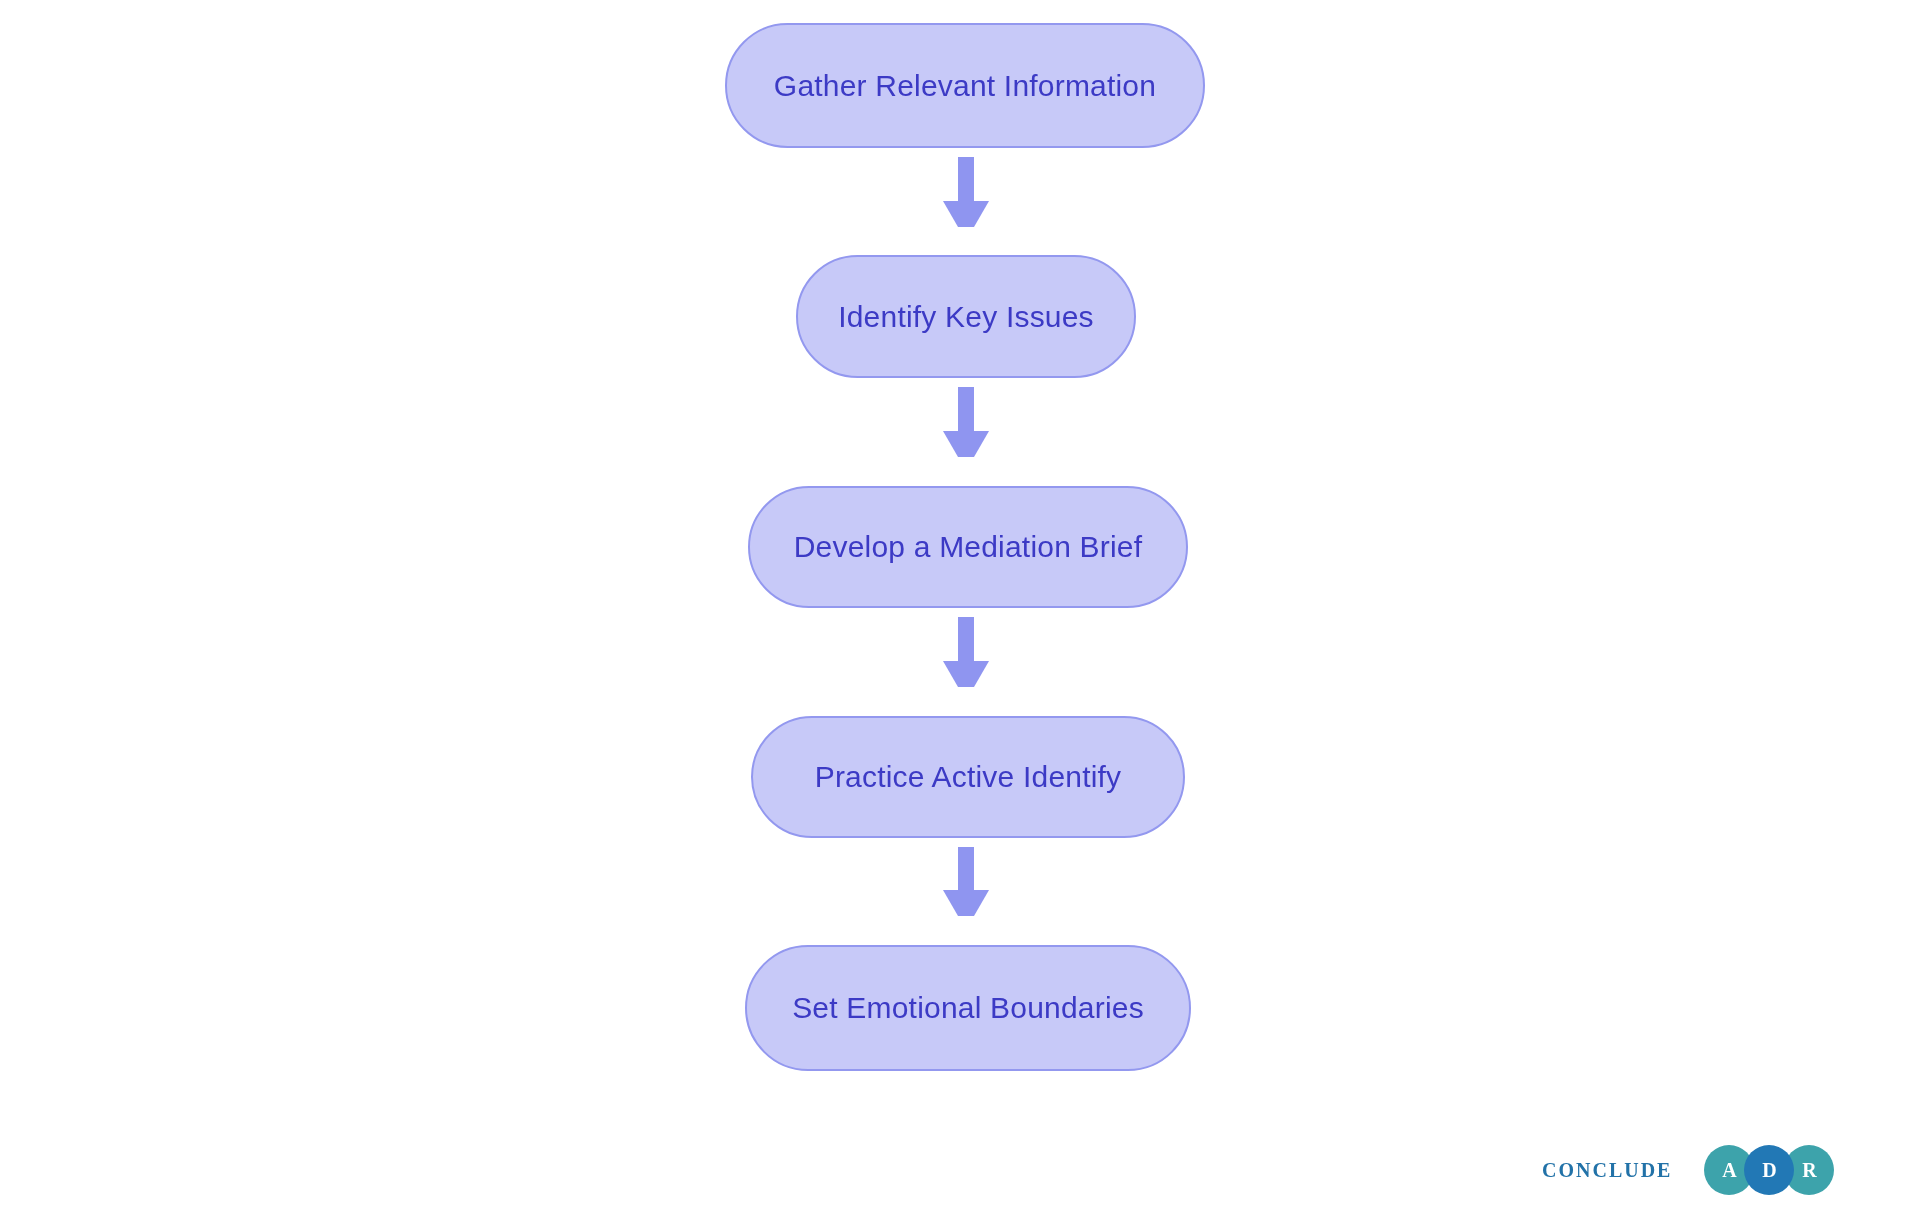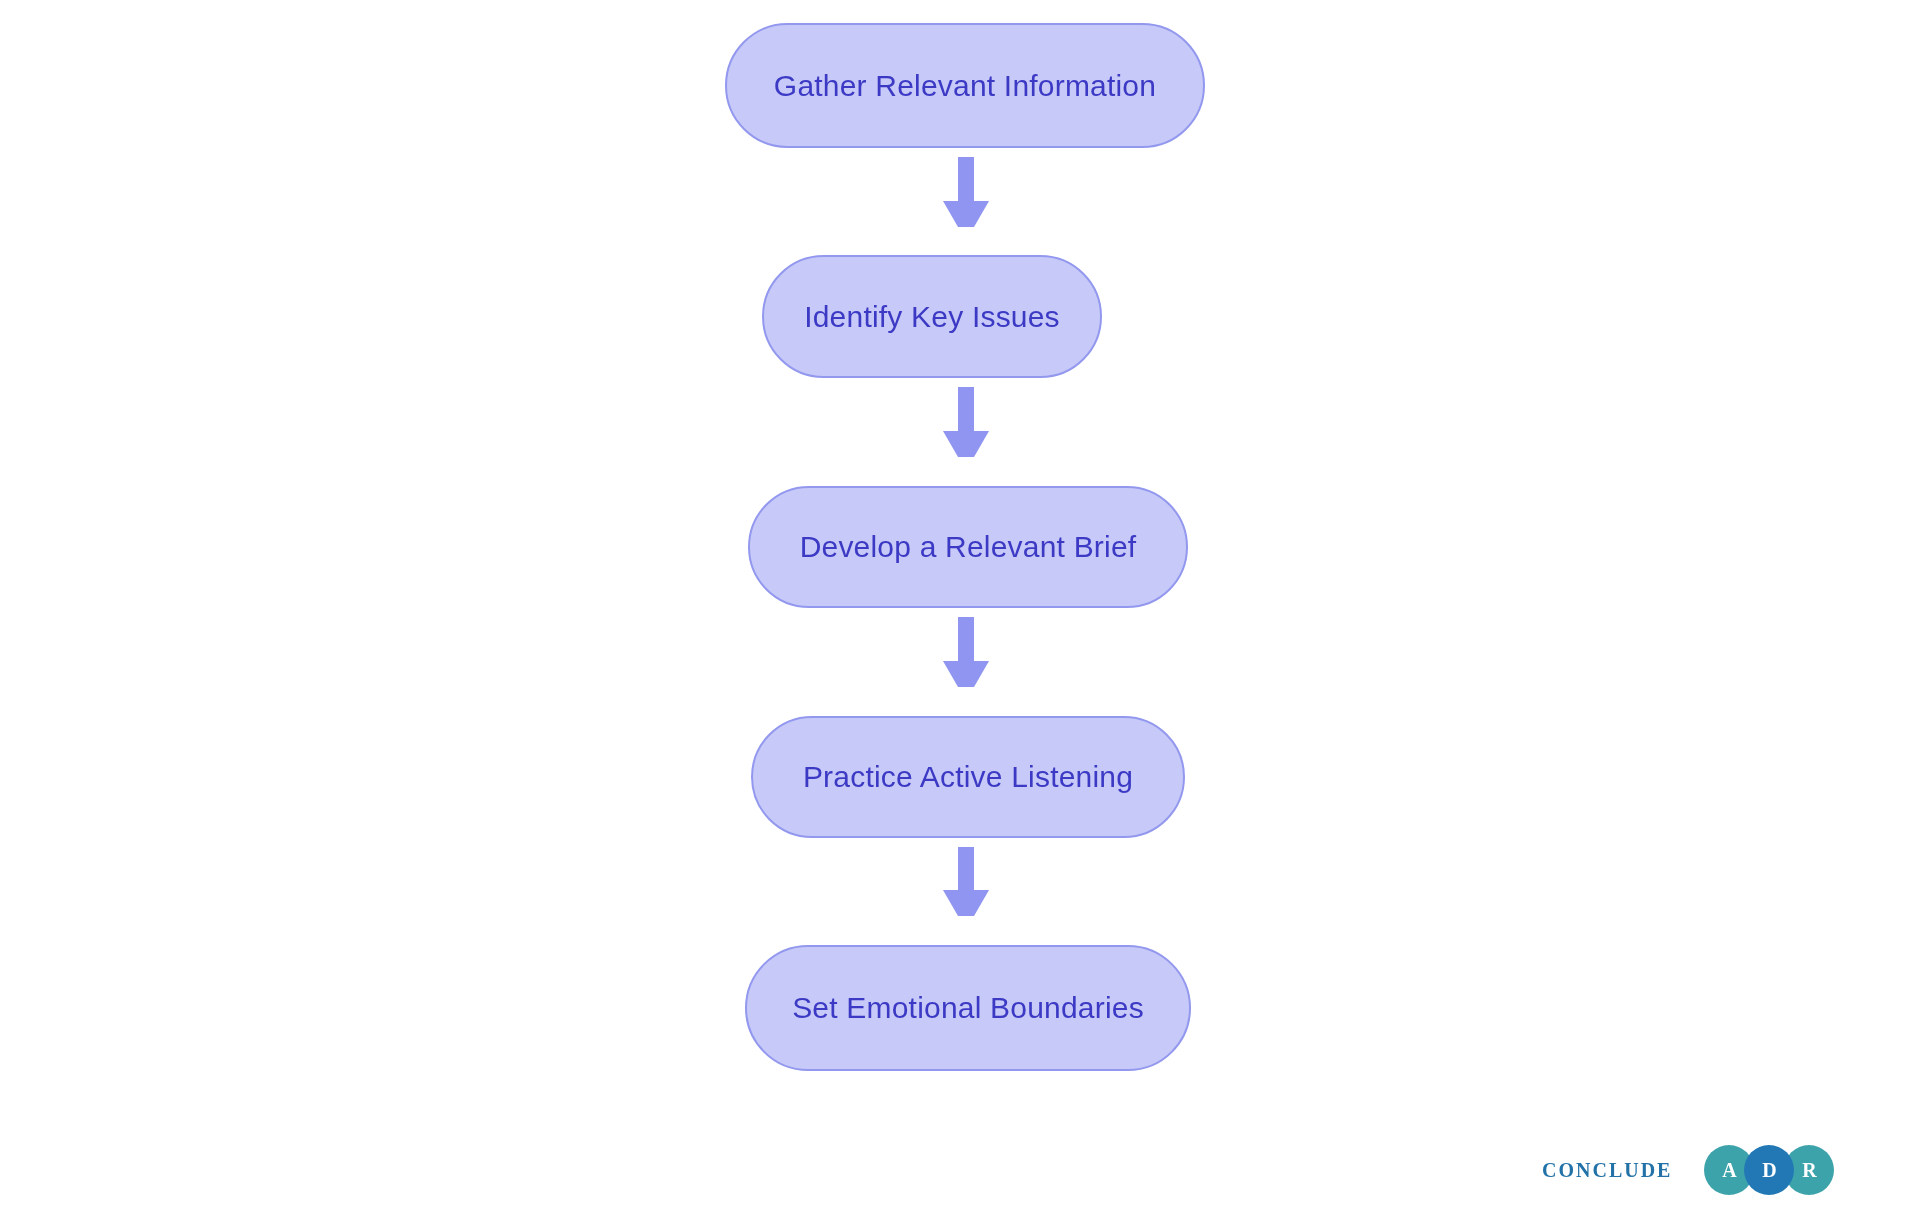--- a/index.html
+++ b/index.html
@@ -29,21 +29,21 @@
     border-radius:63px;
     display:flex;
     align-items:center;
     justify-content:center;
     color:var(--node-text);
     font-size:30px;
     letter-spacing:0.2px;
     white-space:nowrap;
   }
   .node-1{left:717px;top:15px;width:480px;height:125px;}
-  .node-2{left:754px;top:247px;width:340px;height:123px;}
+  .node-2{left:788px;top:247px;width:340px;height:123px;}
   .node-3{left:740px;top:478px;width:440px;height:122px;}
   .node-4{left:743px;top:708px;width:434px;height:122px;}
   .node-5{left:737px;top:937px;width:446px;height:126px;}
   .flow-arrow{
     position:absolute;
     left:943px;
     width:30px;
     display:flex;
     flex-direction:column;
     align-items:center;
@@ -111,28 +111,28 @@
     <div class="arrow-head"></div>
   </div>
 
   <div class="flow-node node-2">Identify Key Issues</div>
 
   <div class="flow-arrow arrow-2">
     <div class="arrow-stem"></div>
     <div class="arrow-head"></div>
   </div>
 
-  <div class="flow-node node-3">Develop a Relevant Brief</div>
+  <div class="flow-node node-3">Develop a Mediation Brief</div>
 
   <div class="flow-arrow arrow-3">
     <div class="arrow-stem"></div>
     <div class="arrow-head"></div>
   </div>
 
-  <div class="flow-node node-4">Practice Active Listening</div>
+  <div class="flow-node node-4">Practice Active Identify</div>
 
   <div class="flow-arrow arrow-4">
     <div class="arrow-stem"></div>
     <div class="arrow-head"></div>
   </div>
 
   <div class="flow-node node-5">Set Emotional Boundaries</div>
 
   <div class="logo">
     <span class="logo-wordmark">CONCLUDE</span>

